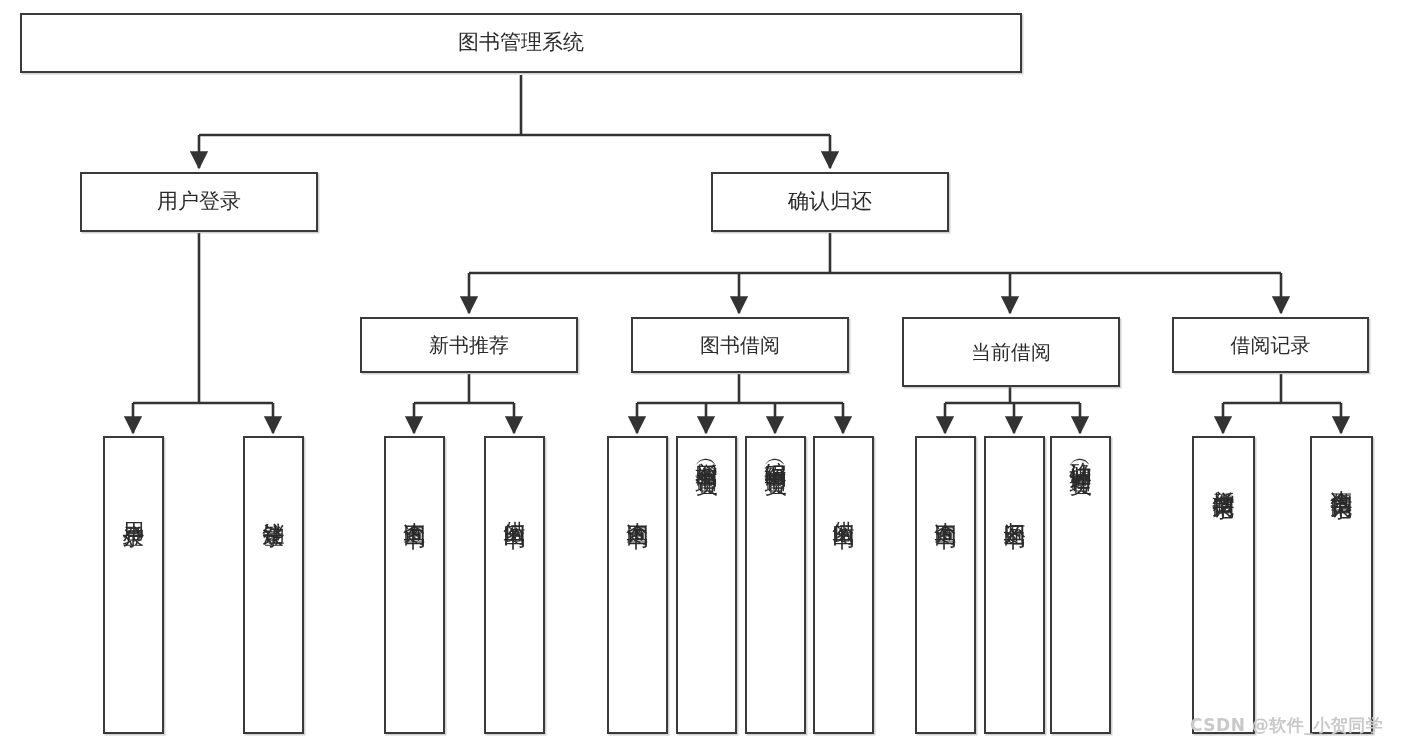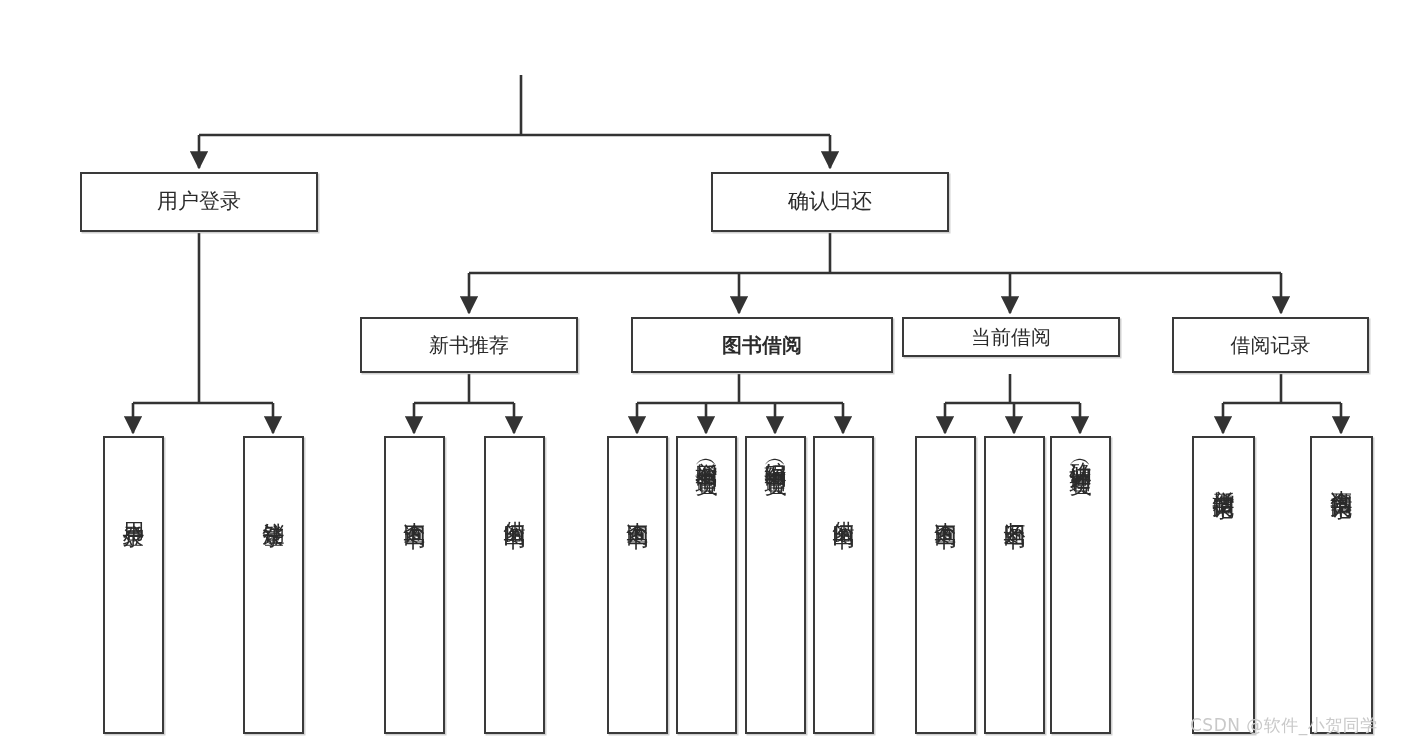--- a/index.html
+++ b/index.html
@@ -59,20 +59,21 @@
   .node.leaf.mid2 .lbl { margin-top: 28px; }
   .watermark {
     position: absolute;
     left: 1190px;
     top: 714px;
     font-size: 17px;
     color: #c9c9c9;
     letter-spacing: 0.5px;
     white-space: nowrap;
     z-index: 5;
+    font-weight: bold;
   }
 </style>
 </head>
 <body>
 
 <div id="stage">
 
   <svg id="wires" viewBox="0 0 1405 747" width="1405" height="747">
     <defs>
       <marker id="arrow" viewBox="0 0 10 10" refX="9.2" refY="5" markerWidth="7" markerHeight="7" orient="auto-start-reverse">
@@ -116,35 +117,38 @@
       <path d="M 1014 403 L 1014 433" marker-end="url(#arrow)"></path>
       <path d="M 1080 403 L 1080 433" marker-end="url(#arrow)"></path>
 
       <path d="M 1281 374 L 1281 403"></path>
       <path d="M 1223 403 L 1341 403"></path>
       <path d="M 1223 403 L 1223 433" marker-end="url(#arrow)"></path>
       <path d="M 1341 403 L 1341 433" marker-end="url(#arrow)"></path>
     </g>
   </svg>
 
+  <div class="node root" style="left:20px; top:13px; width:1002px; height:60px;">
+    <span class="lbl">图书管理系统</span>
+  </div>
 
   <div class="node lvl2" style="left:80px; top:172px; width:238px; height:60px;">
     <span class="lbl">用户登录</span>
   </div>
   <div class="node lvl2" style="left:711px; top:172px; width:238px; height:60px;">
     <span class="lbl">确认归还</span>
   </div>
 
   <div class="node lvl3" style="left:360px; top:317px; width:218px; height:56px;">
     <span class="lbl">新书推荐</span>
   </div>
-  <div class="node lvl3" style="left:631px; top:317px; width:262px; height:56px;font-weight:bold;">
+  <div class="node lvl3" style="left:631px; top:317px; width:218px; height:56px;">
     <span class="lbl">图书借阅</span>
   </div>
-  <div class="node lvl3" style="left:902px; top:317px; width:218px; height:40px;">
+  <div class="node lvl3" style="left:902px; top:317px; width:218px; height:70px;">
     <span class="lbl">当前借阅</span>
   </div>
   <div class="node lvl3" style="left:1172px; top:317px; width:197px; height:56px;">
     <span class="lbl">借阅记录</span>
   </div>
 
   <div class="node leaf mid" style="left:103px; top:436px; width:61px; height:298px;">
     <span class="lbl">用户登录</span>
   </div>
   <div class="node leaf mid" style="left:243px; top:436px; width:61px; height:298px;">

